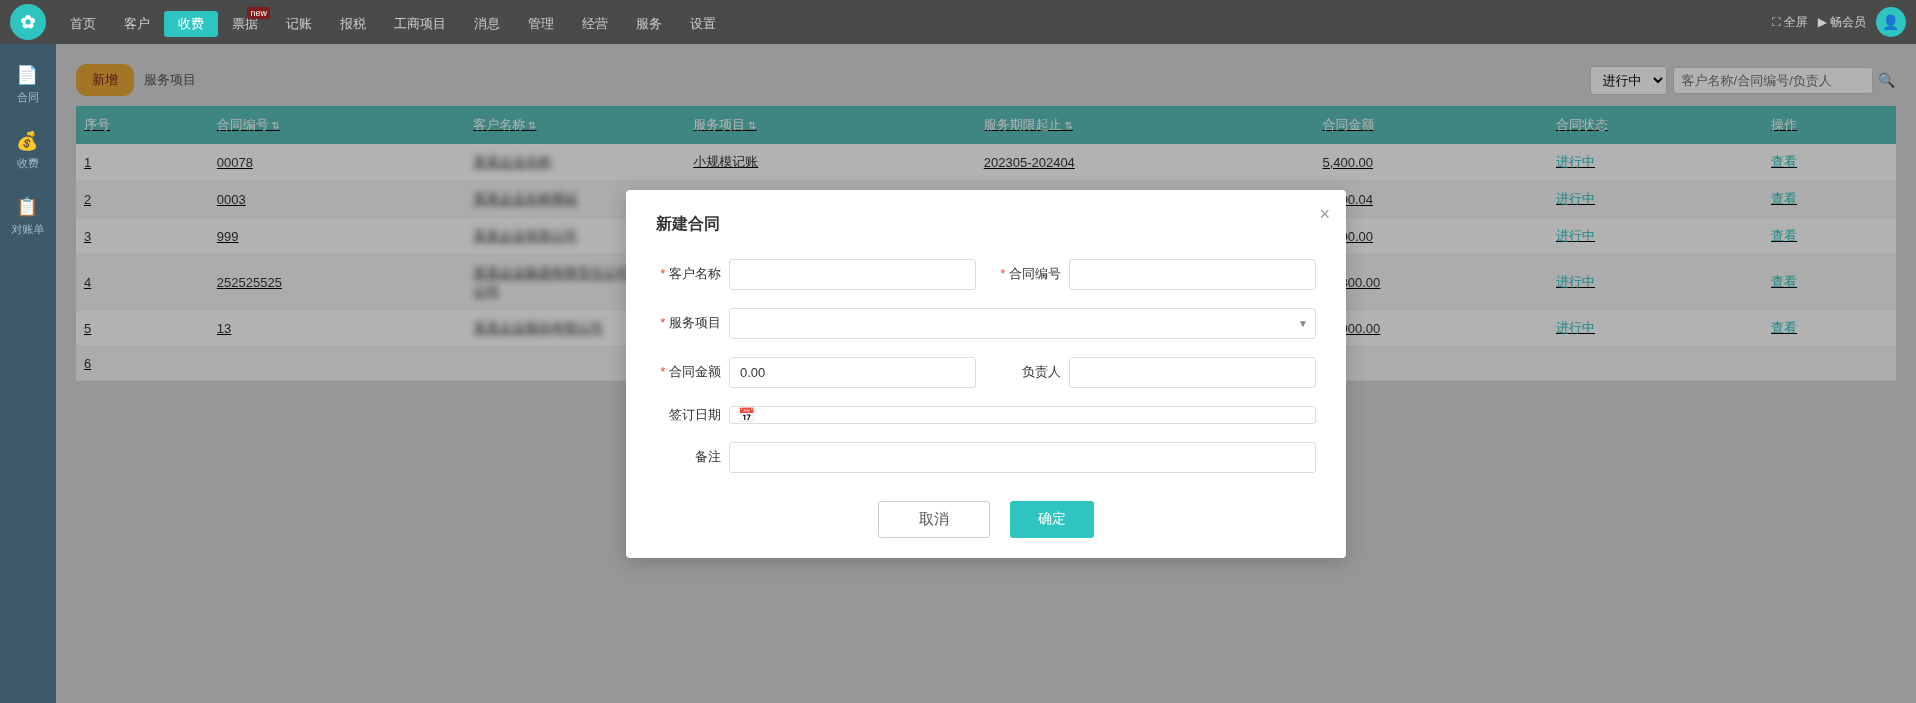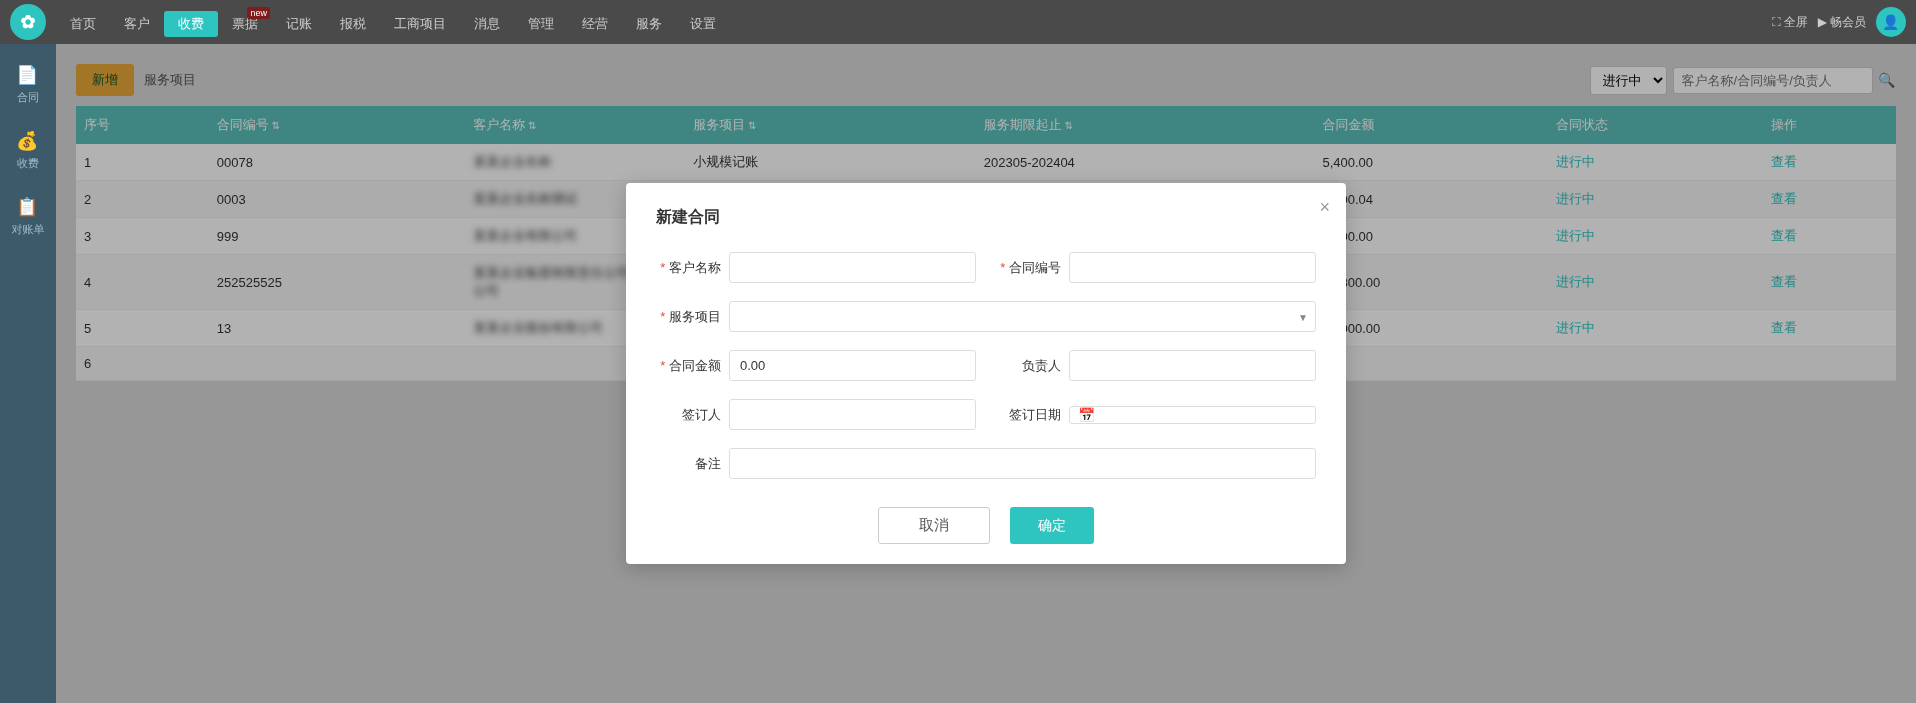--- a/index.html
+++ b/index.html
@@ -102,24 +102,24 @@
 
     
     .toolbar {
       display: flex;
       align-items: center;
       gap: 10px;
       margin-bottom: 10px;
     }
     .btn-new {
       background: #e8a838;
-      color: #14532d;
+      color: #7f1d1d;
       border: none;
       padding: 7px 16px;
-      border-radius: 3px;
+      border-radius: 11px;
       cursor: pointer;
       font-size: 13px;
     }
     .toolbar-label {
       color: #555;
       font-size: 13px;
     }
     .toolbar-right {
       margin-left: auto;
       display: flex; align-items: center; gap: 6px;
@@ -142,20 +142,21 @@
     }
     .search-icon-btn {
       background: none; border: none; cursor: pointer; color: #888; font-size: 14px;
     }
 
     
     .data-table {
       width: 100%;
       border-collapse: collapse;
       background: white;
+      text-decoration: underline;
     }
     .data-table thead tr {
       background: #5bbfba;
       color: white;
     }
     .data-table thead th {
       padding: 10px 8px;
       text-align: left;
       font-weight: normal;
       font-size: 13px;
@@ -486,24 +487,20 @@
             <input class="form-input" type="text" value="0.00" style="">
           </div>
           <div class="form-group">
             <span class="form-label">负责人</span>
             <input class="form-input" type="text" value="" style="">
           </div>
         </div>
 
         <div class="form-row">
           <div class="form-group">
-            <span class="form-label">签订人</span>
-            <input class="form-input" type="text" value="" style="">
-          </div>
-          <div class="form-group">
             <span class="form-label">签订日期</span>
             <div class="input-with-icon">
               <span class="calendar-icon">📅</span>
             </div>
           </div>
         </div>
 
         <div class="form-row">
           <div class="form-group">
             <span class="form-label">备注</span>

